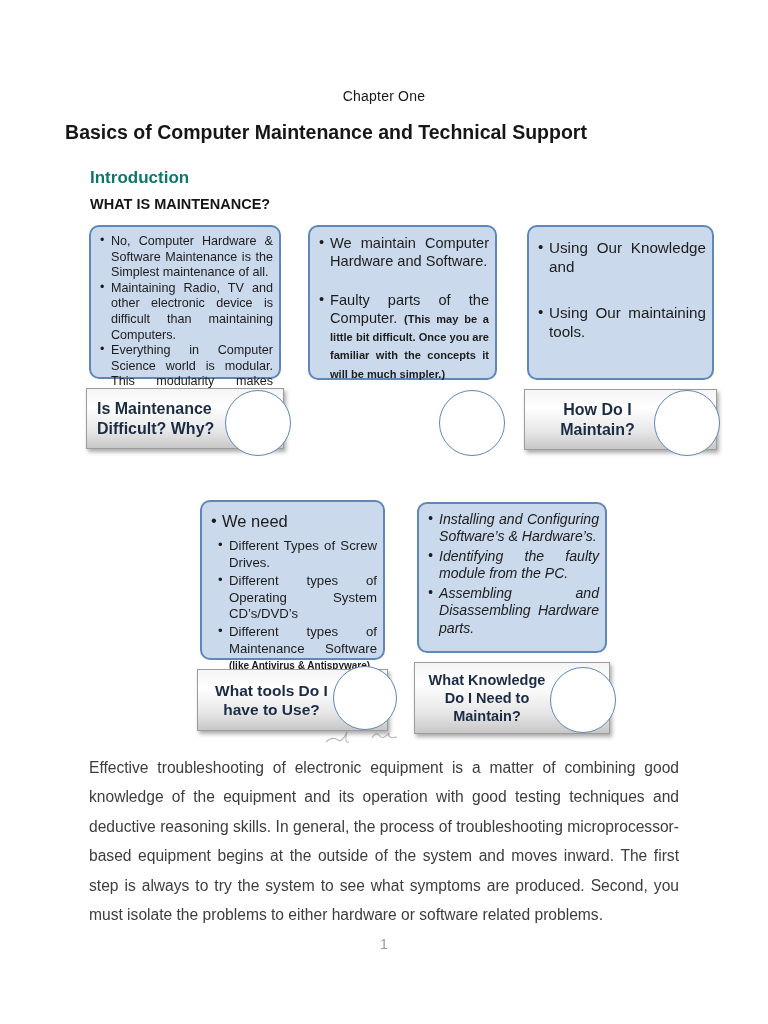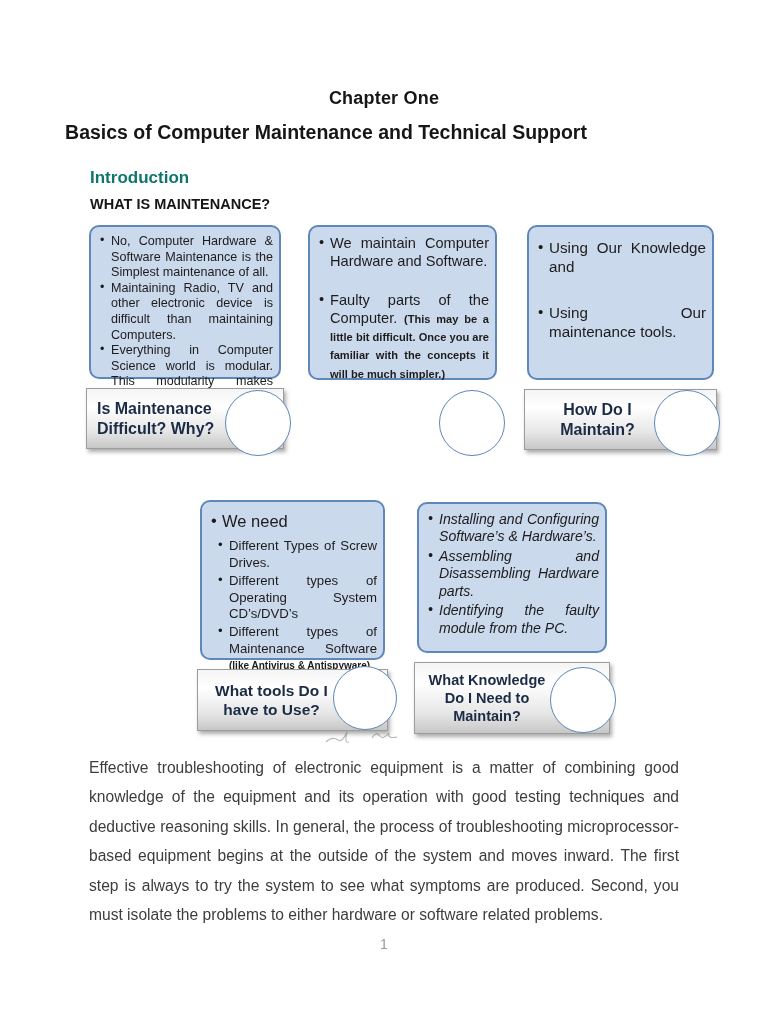--- a/index.html
+++ b/index.html
@@ -4,21 +4,21 @@
 <style>
   html,body{margin:0;padding:0;}
   body{
     width:768px;height:1024px;position:relative;background:#ffffff;
     font-family:"Liberation Sans",sans-serif;overflow:hidden;
     color:var(--body-text,#3d3d3d);
   }
   
   .doc-title{
     position:absolute;top:88px;left:0;width:768px;text-align:center;
-    font-size:18px;font-weight:700;color:#161616;letter-spacing:.2px;
+    font-size:14px;font-weight:400;color:#161616;letter-spacing:.2px;
   }
   .doc-subtitle{
     position:absolute;top:121px;left:0;width:652px;text-align:center;
     font-size:19.5px;font-weight:700;color:#161616;
   }
   .section-heading{
     position:absolute;top:168px;left:90px;
     font-size:17px;font-weight:700;color:#0f766e;
   }
   .question-heading{
@@ -108,21 +108,21 @@
         <li><span>Faulty parts of the Computer. </span><span class="small">(This may be a little bit difficult. Once you are familiar with the concepts it will be much simpler.)</span></li>
       </ul>
   </div>
   <div class="circle" style="left:131px;top:165px;width:66px;height:66px;"></div>
 </div>
 
 <div class="flowbox fs-b3" style="left:527px;top:225px;width:187px;border-radius:8px;">
   <div class="box-content" style="height:155px;">
     <ul class="bullets">
         <li><span>Using Our Knowledge and</span></li>
-        <li><span>Using Our maintenance tools.</span></li>
+        <li><span>Using Our maintaining tools.</span></li>
       </ul>
   </div>
   <div class="box-label lbl-row1">How Do I Maintain?</div>
   <div class="circle" style="left:127px;top:165px;width:66px;height:66px;"></div>
 </div>
 
 <div class="flowbox fs-b4" style="left:200px;top:500px;width:185px;">
   <div class="box-content" style="height:160px;">
     <ul class="bullets">
         <li class="lead"><span>We need</span></li>
@@ -132,22 +132,22 @@
       </ul>
   </div>
   <div class="box-label lbl-b4">What tools Do I have to Use?</div>
   <div class="circle" style="left:133px;top:166px;width:64px;height:64px;"></div>
 </div>
 
 <div class="flowbox fs-b5" style="left:417px;top:502px;width:190px;">
   <div class="box-content" style="height:151px;">
     <ul class="bullets">
         <li><span>Installing and Configuring Software’s &amp; Hardware’s.</span></li>
+        <li><span>Identifying the faulty module from the PC.</span></li>
         <li><span>Assembling and Disassembling Hardware parts.</span></li>
-        <li><span>Identifying the faulty module from the PC.</span></li>
       </ul>
   </div>
   <div class="box-label lbl-b5">What Knowledge Do I Need to Maintain?</div>
   <div class="circle" style="left:133px;top:165px;width:66px;height:66px;"></div>
 </div>
 
 <svg class="squiggle" width="84" height="22" viewBox="0 0 84 22">
   <path d="M6 16 q6 -6 12 -2 q4 3 9 -8 q-3 12 2 10" fill="none" stroke="#b9b9b9" stroke-width="1.1"></path>
   <path d="M52 12 q4 -7 8 -2 q3 4 9 -3 q-2 6 8 4" fill="none" stroke="#b9b9b9" stroke-width="1.1"></path>
 </svg>

